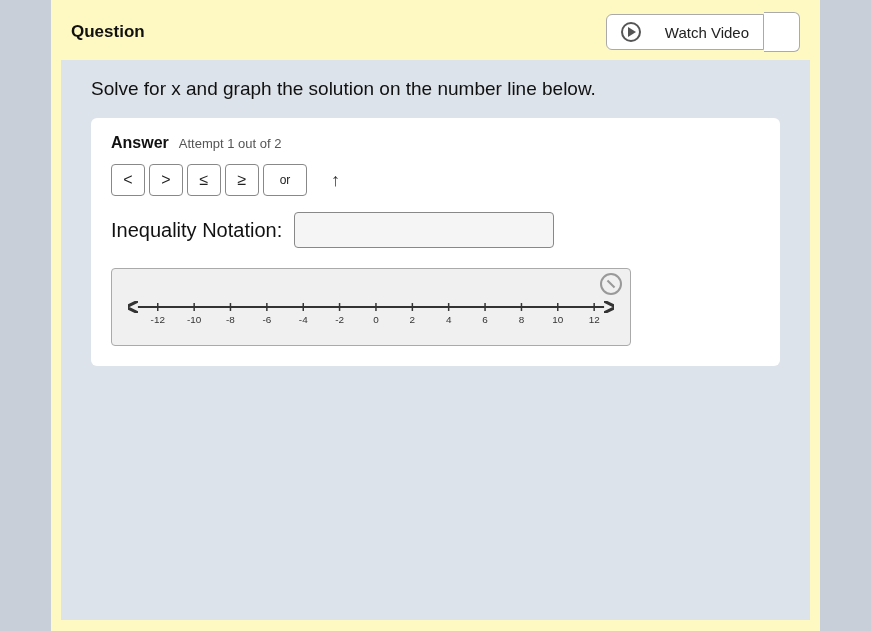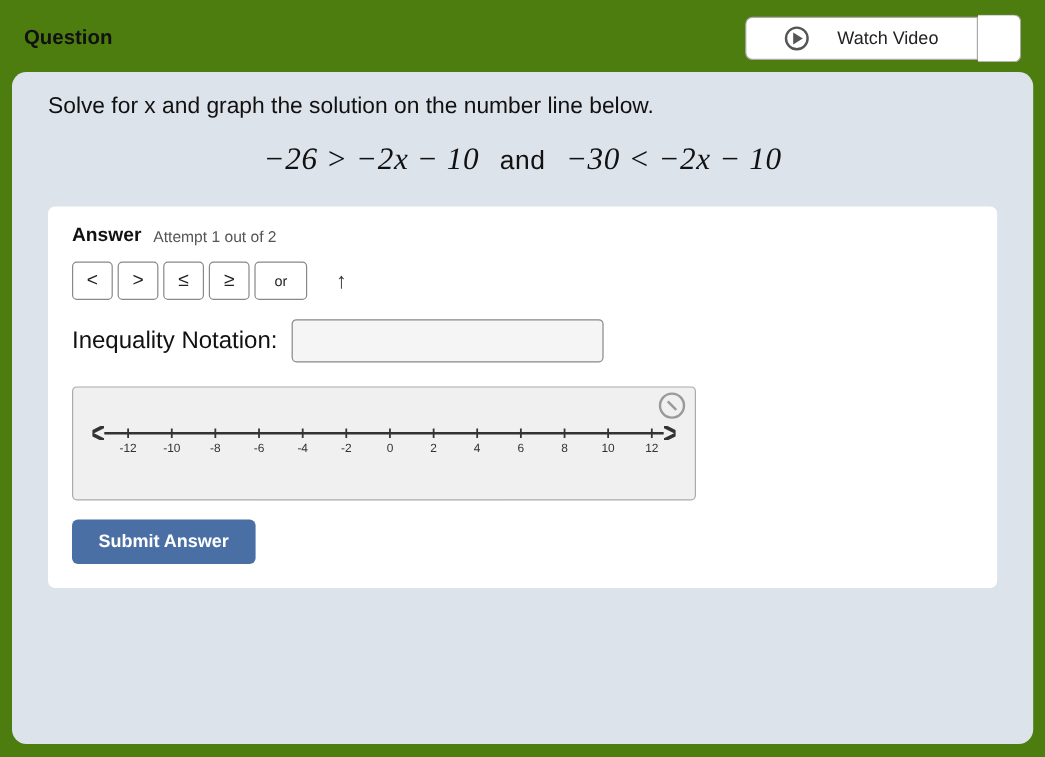--- a/index.html
+++ b/index.html
@@ -9,23 +9,23 @@
       background: #c8cfd8;
       width: 871px;
       min-height: 631px;
       display: flex;
       align-items: flex-start;
       justify-content: center;
       padding: 0;
     }
 
     .page-wrapper {
-      width: 871px;
+      width: 769px;
       min-height: 631px;
-      background: #4d7c0f;
+      background: #fef9c3;
       position: relative;
     }
 
     
     .header {
       display: flex;
       align-items: center;
       justify-content: space-between;
       padding: 12px 20px 8px 20px;
     }
@@ -43,21 +43,21 @@
       gap: 0;
     }
 
     .watch-video-btn {
       display: flex;
       align-items: center;
       gap: 24px;
       background: white;
       border: 1.5px solid #aaa;
       border-radius: 6px 0 0 6px;
-      padding: 7px 32px;
+      padding: 7px 14px;
       font-size: 15px;
       font-family: Arial, sans-serif;
       color: #222;
       cursor: pointer;
     }
 
     .watch-video-btn .play-icon {
       width: 20px;
       height: 20px;
       border: 2px solid #555;
@@ -84,21 +84,21 @@
       border-radius: 0 6px 6px 0;
       width: 36px;
       height: 40px;
       cursor: pointer;
     }
 
     
     .content {
       background: #dde3ea;
       margin: 0 10px;
-      border-radius: 12px;
+      border-radius: 0;
       padding: 18px 30px 24px 30px;
       min-height: 560px;
     }
 
     .problem-statement {
       font-size: 19px;
       color: #111;
       margin-bottom: 18px;
       font-family: Arial, sans-serif;
     }
@@ -205,21 +205,21 @@
       font-size: 16px;
       font-family: Arial, sans-serif;
       color: #111;
       margin-bottom: 10px;
     }
 
     .number-line-container {
       border: 1.5px solid #aaa;
       border-radius: 4px;
       background: #f0f0f0;
-      padding: 12px 16px 24px 16px;
+      padding: 12px 16px 8px 16px;
       position: relative;
       width: 100%;
       max-width: 520px;
     }
 
     .number-line-svg-wrap {
       width: 100%;
       position: relative;
     }
 
@@ -289,25 +289,20 @@
         </span>
         <span>Watch Video</span>
       </button>
       <button class="header-extra-btn"></button>
     </div>
   </div>
 
   <div class="content">
     <p class="problem-statement">Solve for x and graph the solution on the number line below.</p>
 
-    <div class="math-equation">
-      <span>−26 &gt; −2x − 10</span>
-      <span class="and-text">and</span>
-      <span>−30 &lt; −2x − 10</span>
-    </div>
 
     <div class="answer-section">
       <div class="answer-header">
         <span class="answer-label">Answer</span>
         <span class="attempt-label">Attempt 1 out of 2</span>
       </div>
 
       
       <div class="symbol-buttons">
         <button class="sym-btn">
@@ -390,18 +385,15 @@
               <text x="433.3" y="42">10</text>
 
               <line x1="470" y1="22" x2="470" y2="30" stroke="#333" stroke-width="1.5"></line>
               <text x="470" y="42">12</text>
             </g>
           </svg>
         </div>
       </div>
 
       
-      <button class="submit-btn">
-        <span>Submit Answer</span>
-      </button>
     </div>
   </div>
 </div>
 
 </body></html>

